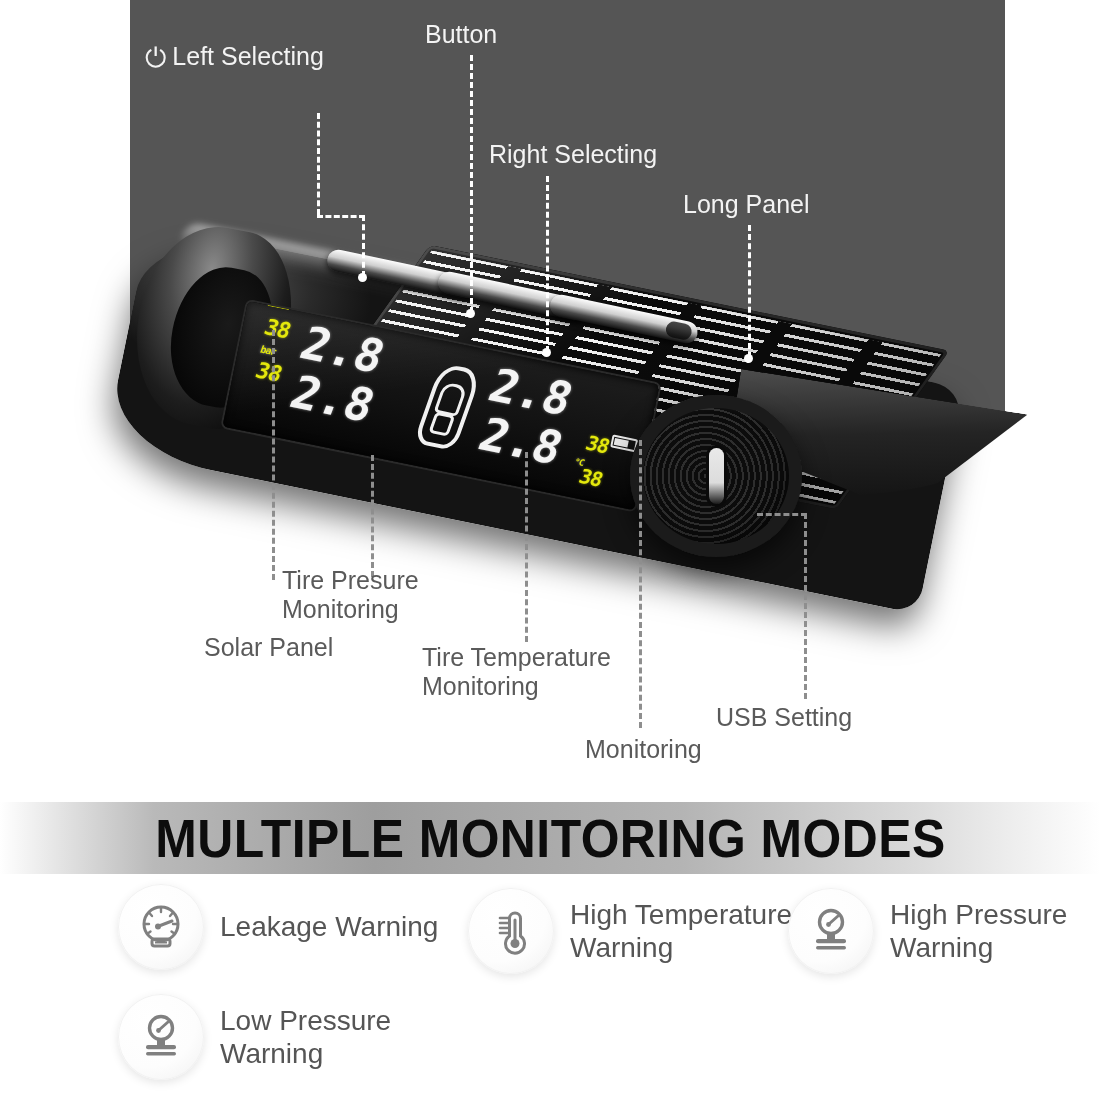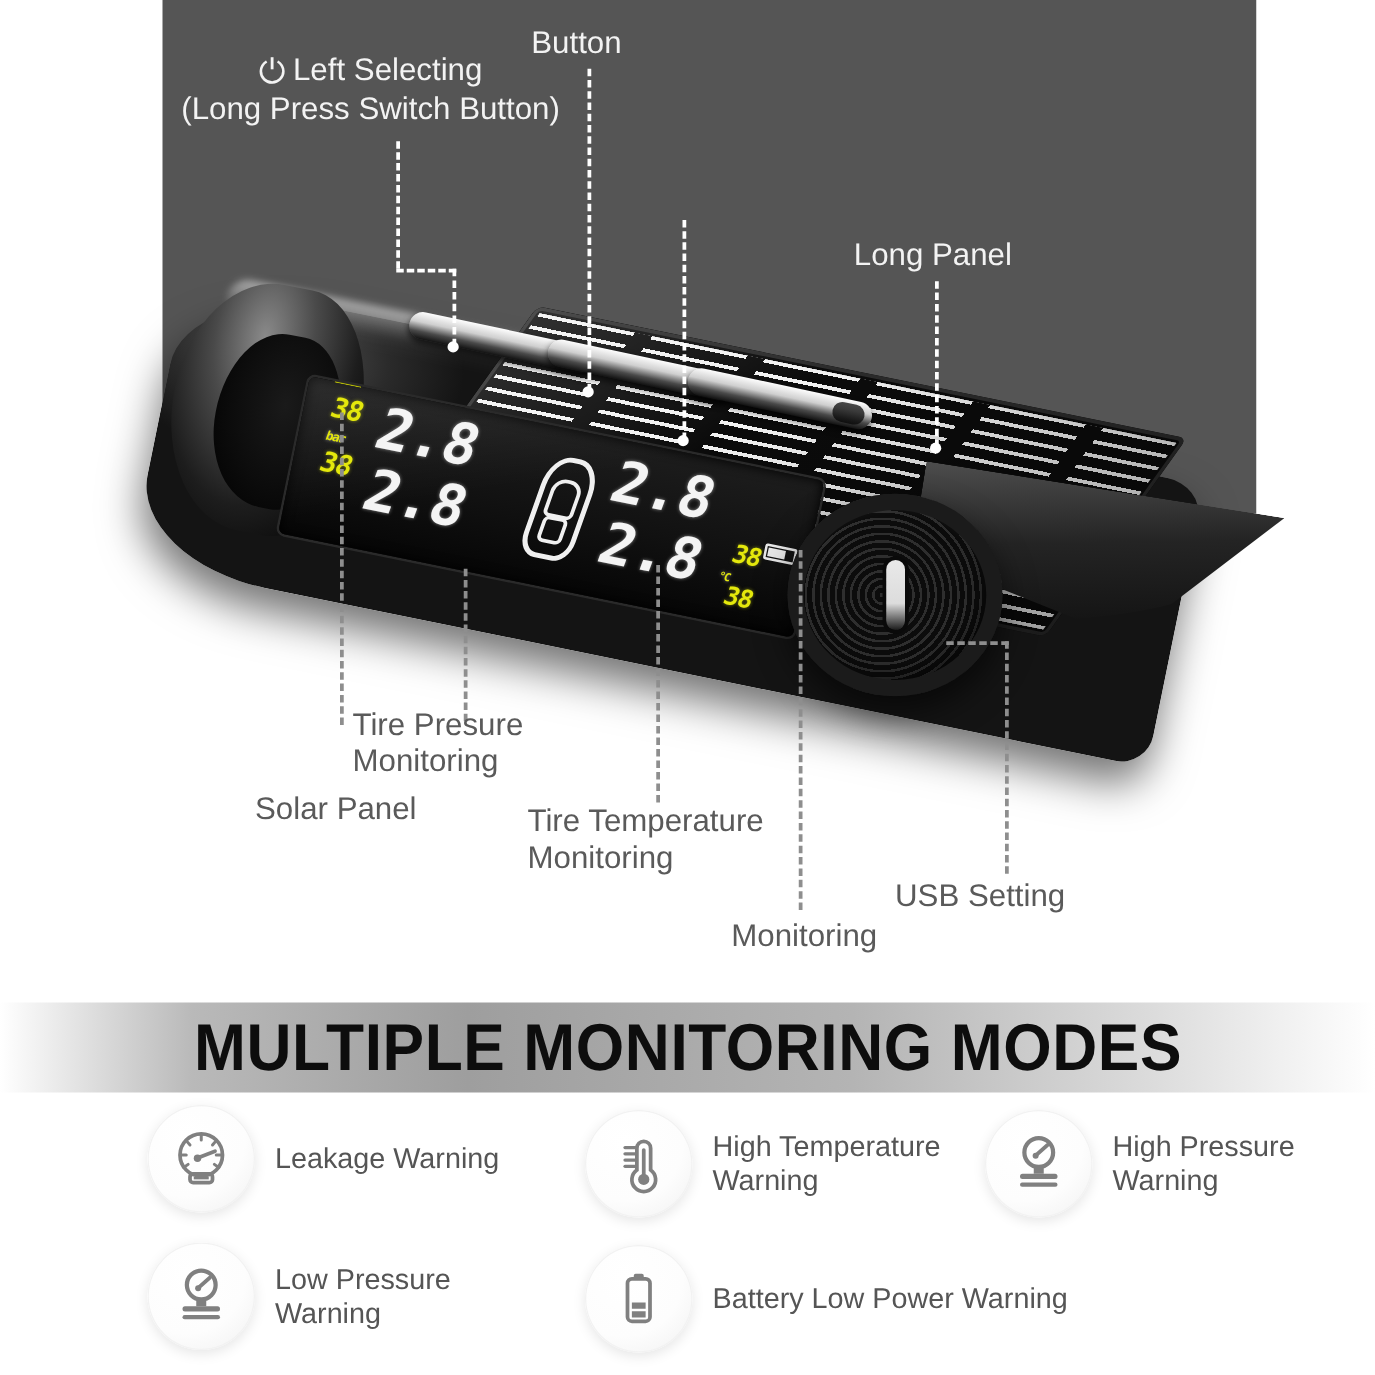--- a/index.html
+++ b/index.html
@@ -228,21 +228,21 @@
   .feat { position: absolute; display: flex; align-items: center; }
   .badge {
     position: relative; width: 86px; height: 86px; border-radius: 50%;
     background: radial-gradient(circle at 36% 30%, #ffffff 0%, #fdfdfd 58%, #f0f0f0 100%);
     box-shadow: 0 3px 10px rgba(0,0,0,.10), inset 0 0 0 1px #f2f2f2;
     display: flex; align-items: center; justify-content: center;
     flex: 0 0 auto;
   }
   .badge svg { display:block; }
   .feat-label {
-    margin-left: 16px; font-size: 23px; line-height: 1.18; color: #555555; white-space: pre-line;
+    margin-left: 16px; font-size: 28px; line-height: 1.18; color: #555555; white-space: pre-line;
   }
 
   #f1 { left: 118px; top: 0px; }
   #f2 { left: 468px; top: 4px; }
   #f3 { left: 788px; top: 4px; }
   #f4 { left: 118px; top: 110px; }
   #f5 { left: 468px; top: 112px; }
 </style>
 </head>
 <body>
@@ -305,31 +305,31 @@
 
       <div class="tail"></div>
       <div class="end-cap">
         <div class="end-cap-rim"></div>
         <div class="usb-port"></div>
       </div>
     </div>
 
     <div class="lab on-dark" style="left:145px; top:42px;text-align:center;">
       <span class="pwr-ico">⏻</span><span>Left Selecting</span><br>
-      <span>(Long Press Switch Button)</span>
     </div>
     <div class="dash-v dark" style="left:317px; top:113px; height:102px;"></div>
     <div class="dash-h dark" style="left:317px; top:215px; width:48px;"></div>
     <div class="dash-v dark" style="left:362px; top:215px; height:62px;"></div>
     <div class="dot" style="left:358px; top:273px;"></div>
 
     <div class="lab on-dark" style="left:425px; top:20px;">Button</div>
     <div class="dash-v dark" style="left:470px; top:55px; height:258px;"></div>
     <div class="dot" style="left:466px; top:309px;"></div>
 
+    <div class="lab on-dark" style="left:489px; top:140px;">Right Selecting</div>
     <div class="dash-v dark" style="left:546px; top:176px; height:176px;"></div>
     <div class="dot" style="left:542px; top:348px;"></div>
 
     <div class="lab on-dark" style="left:683px; top:190px;">Long Panel</div>
     <div class="dash-v dark" style="left:748px; top:225px; height:133px;"></div>
     <div class="dot" style="left:744px; top:354px;"></div>
 
     <div class="dash-v light" style="left:272px; top:330px; height:250px;"></div>
     <div class="lab on-light" style="left:204px; top:633px;">Solar Panel</div>
 
@@ -419,26 +419,15 @@
           <circle cx="23.5" cy="19.5" r="2.4" fill="#808080"></circle>
           <rect x="22" y="28" width="8" height="6" fill="#808080"></rect>
           <rect x="11" y="34" width="30" height="4.2" rx="2" fill="#808080"></rect>
           <rect x="11" y="41" width="30" height="3.4" rx="1.7" fill="#808080"></rect>
         </svg>
       </div>
       <div class="feat-label">Low Pressure
 Warning</div>
     </div>
 
-    <div class="feat" id="f5">
-      <div class="badge">
-        <svg width="52" height="52" viewBox="0 0 52 52">
-          <rect x="17" y="10" width="18" height="34" rx="3.5" fill="none" stroke="#808080" stroke-width="3"></rect>
-          <rect x="22" y="6" width="8" height="4" rx="1.5" fill="#808080"></rect>
-          <rect x="20.5" y="29" width="11" height="5" fill="#808080"></rect>
-          <rect x="20.5" y="36" width="11" height="5" fill="#808080"></rect>
-        </svg>
-      </div>
-      <div class="feat-label">Battery Low Power Warning</div>
-    </div>
 
   </div>
 </div>
 
 </body></html>

